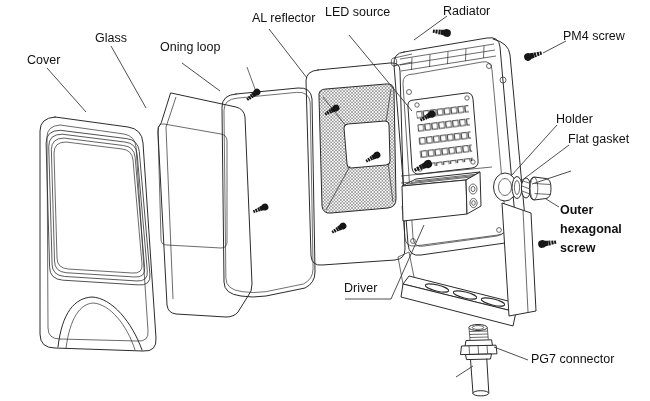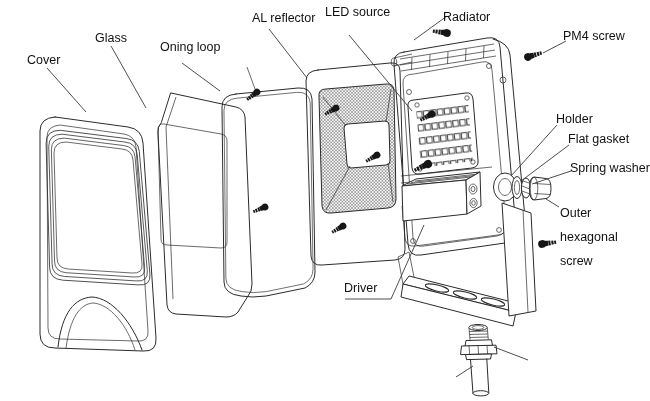--- a/index.html
+++ b/index.html
@@ -1,20 +1,20 @@
 <!DOCTYPE html>
 <html><head>
 <meta charset="utf-8">
 <style>
   html,body{margin:0;padding:0;background:#fff;}
   #stage{position:relative;width:650px;height:401px;background:#ffffff;overflow:hidden;
          font-family:"Liberation Sans",sans-serif;}
   #art{position:absolute;left:0;top:0;}
   .lbl{position:absolute;font-size:12.5px;line-height:1.25;color:#111;white-space:nowrap;}
-  .lbl-multi{white-space:pre-line;line-height:24px;}
+  .lbl-multi{white-space:pre-line;line-height:19px;font-weight:bold;}
   svg .ln{fill:none;stroke:#2b2b2b;stroke-width:1;stroke-linejoin:round;stroke-linecap:round;}
   svg .thin{fill:none;stroke:#2b2b2b;stroke-width:0.7;stroke-linejoin:round;}
   svg .wht{fill:#ffffff;stroke:#2b2b2b;stroke-width:1;stroke-linejoin:round;}
   svg .leader{fill:none;stroke:#3a3a3a;stroke-width:0.9;}
 </style>
 </head>
 <body>
 
 <div id="stage">
 
@@ -177,23 +177,23 @@
     <line class="leader" x1="456" y1="377" x2="473" y2="366"></line>
     <line class="leader" x1="528" y1="360" x2="494" y2="347"></line>
   </g>
 </svg>
 
 <div class="lbl" style="left:27px;top:53px">Cover</div>
 <div class="lbl" style="left:95px;top:31px">Glass</div>
 <div class="lbl" style="left:160px;top:40px">Oning loop</div>
 <div class="lbl" style="left:252px;top:11px">AL reflector</div>
 <div class="lbl" style="left:325px;top:5px">LED source</div>
-<div class="lbl" style="left:443px;top:10px">Radiator</div>
+<div class="lbl" style="left:443px;top:4px">Radiator</div>
 <div class="lbl" style="left:563px;top:29px">PM4 screw</div>
 <div class="lbl" style="left:556px;top:112px">Holder</div>
 <div class="lbl" style="left:568px;top:132px">Flat gasket</div>
-<div class="lbl" style="left:570px;top:161px">Spring washer</div>
 <div class="lbl lbl-multi" style="left:560px;top:201px;width:84px">Outer
 hexagonal
 screw</div>
 <div class="lbl" style="left:344px;top:281px">Driver</div>
+<div class="lbl" style="left:531px;top:352px">PG7 connector</div>
 
 </div>
 
 </body></html>

